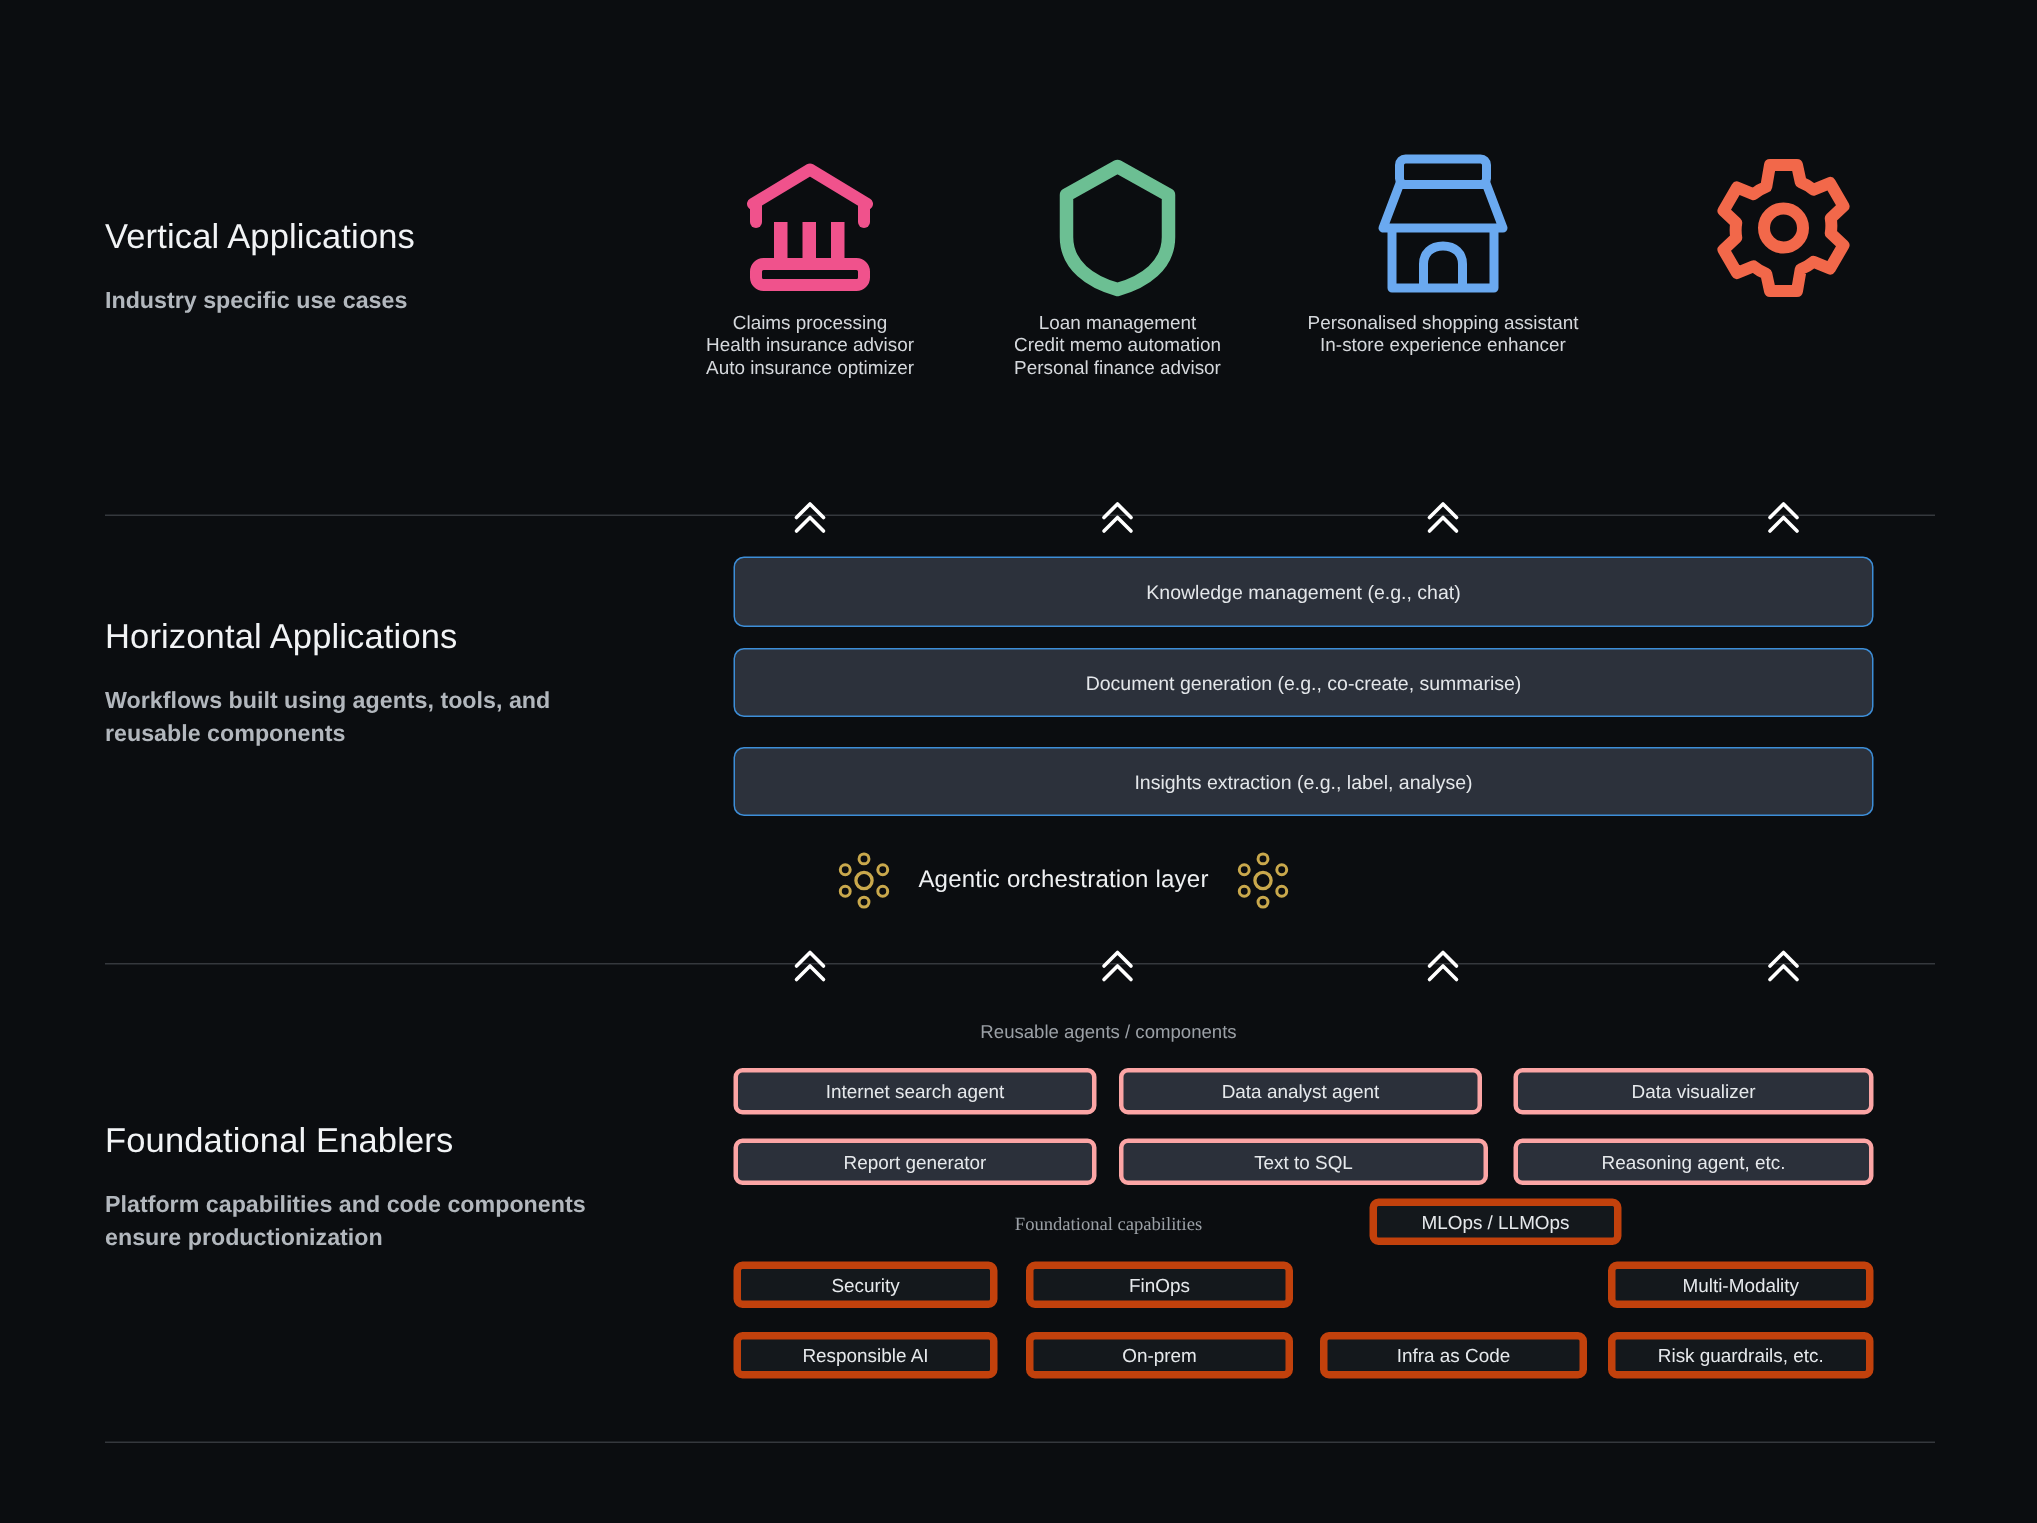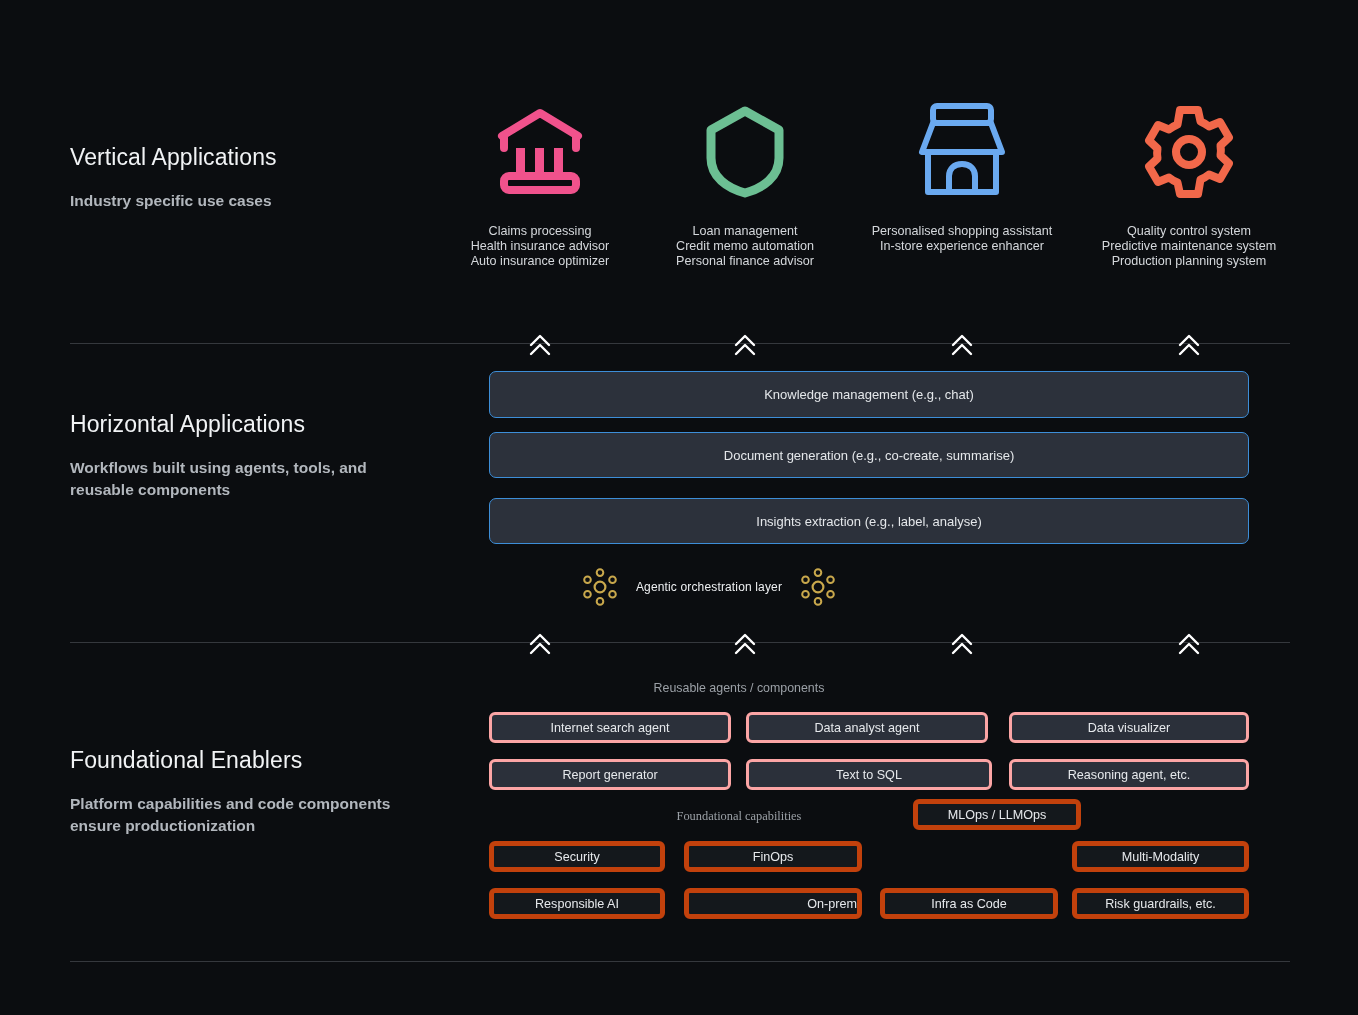--- a/index.html
+++ b/index.html
@@ -72,21 +72,20 @@
     text-align: center;
   }
   .vicon {
     height: 112px;
     display: flex;
     align-items: center;
     justify-content: center;
   }
   .vicon svg { display: block; }
   .vlines {
-    margin-top: 16px;
     font-size: 12.6px;
     line-height: 1.18;
     color: #d5d8dc;
   }
   .vlines div { white-space: nowrap; }
 
   
   .hbar {
     position: absolute;
     left: 489px;
@@ -113,21 +112,21 @@
     left: 0;
     width: 1358px;
     display: flex;
     align-items: center;
     justify-content: center;
     gap: 16px;
     padding-left: 60px;
     box-sizing: border-box;
   }
   #orchestration .otext {
-    font-size: 12px;
+    font-size: 16px;
     color: #eef0f2;
     letter-spacing: 0.15px;
   }
   .orch-icon { display: block; }
 
   
   .caption {
     position: absolute;
     left: 0;
     width: 1358px;
@@ -239,25 +238,20 @@
       <div>In-store experience enhancer</div>
     </div>
   </div>
 
   <div class="vcol" style="left:1189px;">
     <div class="vicon">
       <svg width="94" height="94" viewBox="0 0 94 94" fill="none">
         <path d="M38 5 h18 l2.5 11.5 a31 31 0 0 1 8.5 5 l11-4.5 9 15.5 -8.5 8 a31 31 0 0 1 0 10 l8.5 8 -9 15.5 -11-4.5 a31 31 0 0 1 -8.5 5 L56 89 h-18 l-2.5-11.5 a31 31 0 0 1 -8.5-5 l-11 4.5 -9-15.5 8.5-8 a31 31 0 0 1 0-10 l-8.5-8 9-15.5 11 4.5 a31 31 0 0 1 8.5-5 Z" stroke="#f2684a" stroke-width="8" stroke-linejoin="round"></path>
         <circle cx="47" cy="47" r="13" stroke="#f2684a" stroke-width="8"></circle>
       </svg>
-    </div>
-    <div class="vlines">
-      <div>Quality control system</div>
-      <div>Predictive maintenance system</div>
-      <div>Production planning system</div>
     </div>
   </div>
 
   <div class="chev" style="left:540px; top:345px;">
     <svg viewBox="0 0 30 30" fill="none">
         <path d="M6 15 L15 6 L24 15" stroke="#ffffff" stroke-width="2.4" stroke-linecap="round" stroke-linejoin="round"></path>
         <path d="M6 24 L15 15 L24 24" stroke="#ffffff" stroke-width="2.4" stroke-linecap="round" stroke-linejoin="round"></path>
       </svg>
   </div>
   <div class="chev" style="left:745px; top:345px;">
@@ -368,21 +362,21 @@
   <div class="pill capability" style="left:880px; top:799px; width:168px;margin-left:33px;">
     <span>MLOps / LLMOps</span>
   </div>
   <div class="pill capability" style="left:1072px; top:841px; width:177px;">
     <span>Multi-Modality</span>
   </div>
 
   <div class="pill capability" style="left:489px; top:888px; width:176px;">
     <span>Responsible AI</span>
   </div>
-  <div class="pill capability" style="left:684px; top:888px; width:178px;justify-content:flex-end;">
+  <div class="pill capability" style="left:684px; top:888px; width:178px;">
     <span>On-prem</span>
   </div>
   <div class="pill capability" style="left:880px; top:888px; width:178px;">
     <span>Infra as Code</span>
   </div>
   <div class="pill capability" style="left:1072px; top:888px; width:177px;">
     <span>Risk guardrails, etc.</span>
   </div>
 
 </div>

